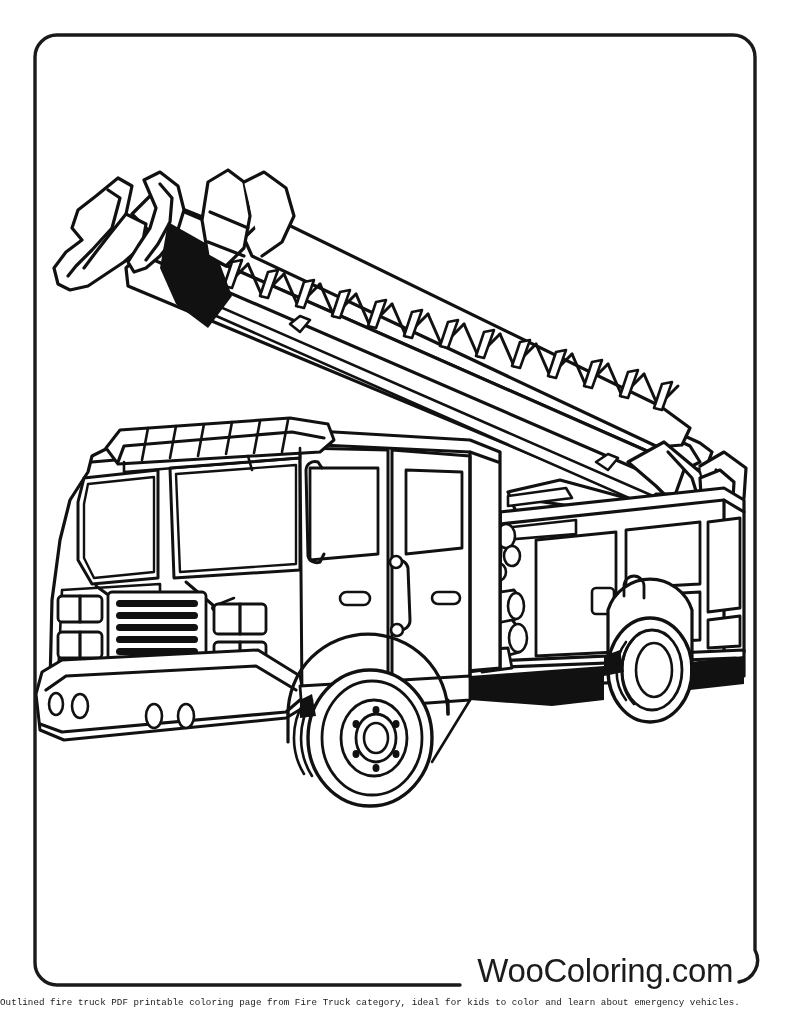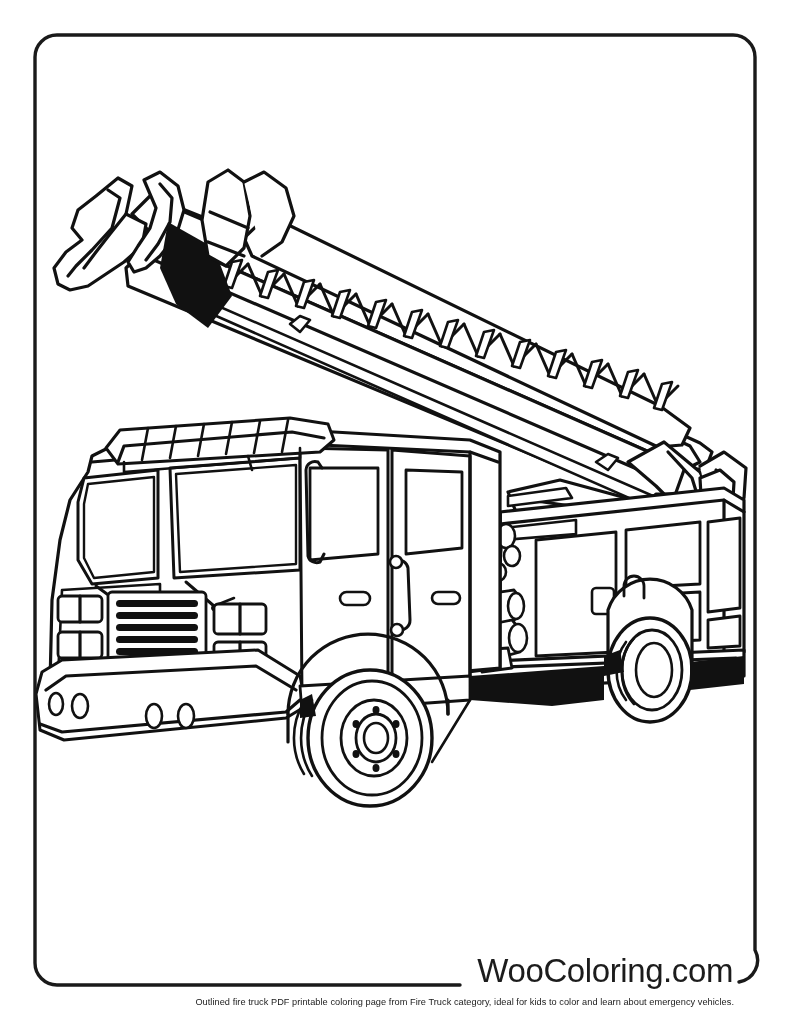--- a/index.html
+++ b/index.html
@@ -31,26 +31,26 @@
     position: absolute;
     left: 0; top: 0;
     width: 791px;
     height: 1024px;
   }
   .caption {
     position: absolute;
     left: 0;
     top: 996px;
     width: 734px;
-    text-align: right;
+    text-align: center;
     font-size: 9.2px;
     line-height: 13px;
     color: #1a1a1a;
     letter-spacing: 0.05px;
-    font-family: Liberation Sans, sans-serif;
+    font-family: Liberation Mono, monospace;
     white-space: nowrap;
   }
   .brand {
     position: absolute;
     right: 58px;
     top: 952px;
     font-size: 33px;
     line-height: 38px;
     color: #1c1c1c;
     font-family: "Liberation Sans", sans-serif;

